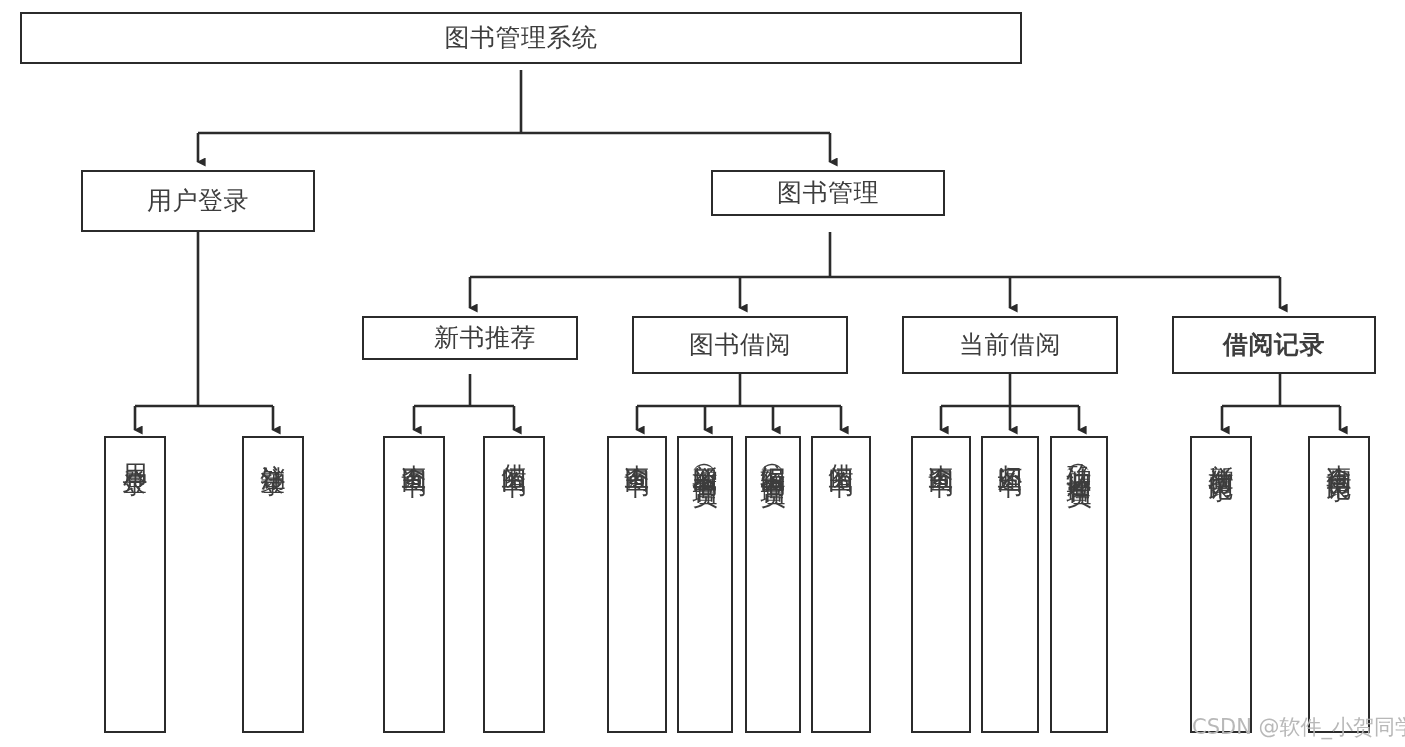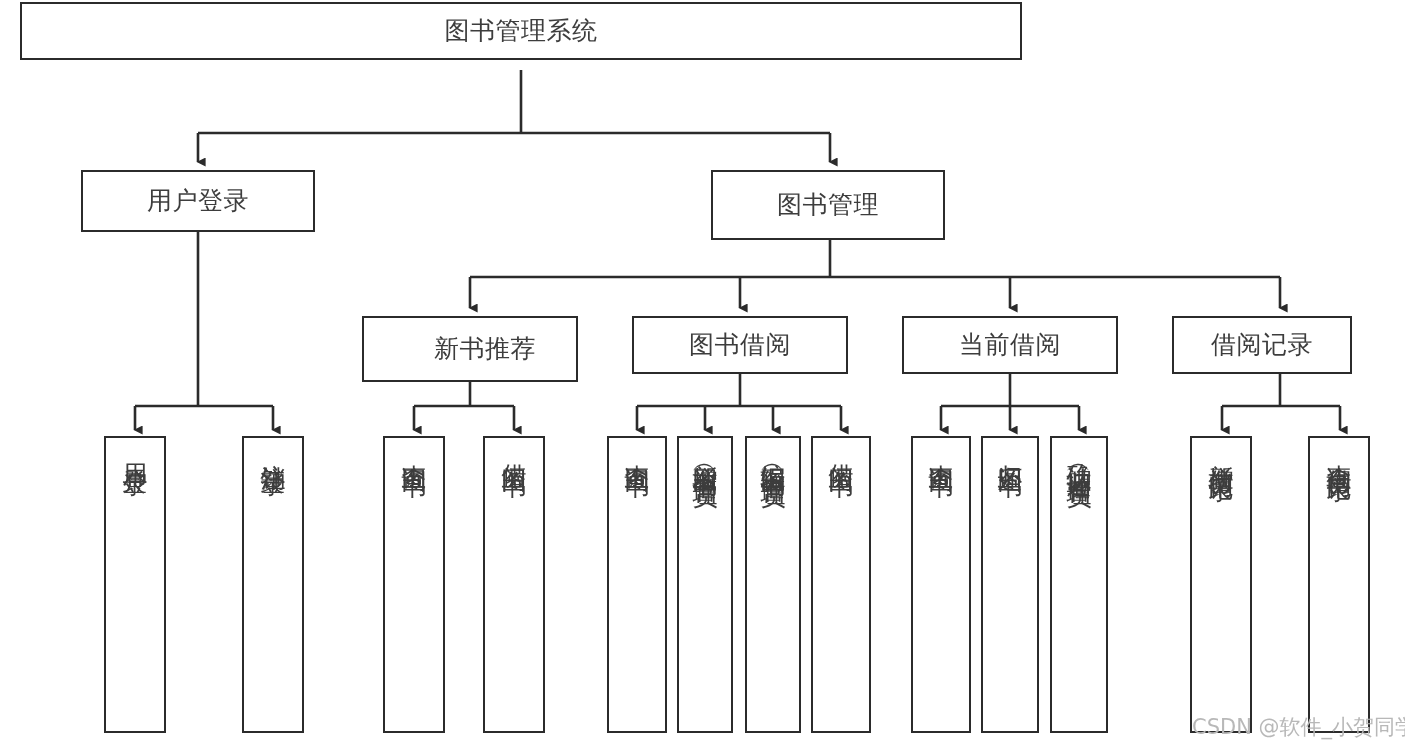--- a/index.html
+++ b/index.html
@@ -123,45 +123,45 @@
       <path d="M1010,406 L1010,430" marker-end="url(#arrow)"></path>
       <path d="M1079,406 L1079,430" marker-end="url(#arrow)"></path>
 
       <path d="M1280,374 L1280,406"></path>
       <path d="M1222,406 L1340,406"></path>
       <path d="M1222,406 L1222,430" marker-end="url(#arrow)"></path>
       <path d="M1340,406 L1340,430" marker-end="url(#arrow)"></path>
     </g>
   </svg>
 
-  <div class="node horiz root" style="left:20px; top:2px; width:1002px; height:58px;justify-content:center;">
+  <div class="node horiz root" style="left:20px; top:12px; width:1002px; height:52px;justify-content:center;">
     <span class="label">图书管理系统</span>
   </div>
 
   <div class="node horiz" style="left:81px; top:170px; width:234px; height:62px;">
     <span class="label">用户登录</span>
   </div>
 
-  <div class="node horiz" style="left:711px; top:170px; width:234px; height:70px;">
+  <div class="node horiz" style="left:711px; top:170px; width:234px; height:46px;">
     <span class="label">图书管理</span>
   </div>
 
-  <div class="node horiz" style="left:362px; top:316px; width:216px; height:66px;padding-left:30px;">
+  <div class="node horiz" style="left:362px; top:316px; width:216px; height:44px;padding-left:30px;">
     <span class="label">新书推荐</span>
   </div>
 
   <div class="node horiz" style="left:902px; top:316px; width:216px; height:58px;">
     <span class="label">当前借阅</span>
   </div>
 
   <div class="node horiz" style="left:632px; top:316px; width:216px; height:58px;">
     <span class="label">图书借阅</span>
   </div>
 
-  <div class="node horiz" style="left:1172px; top:316px; width:180px; height:58px;">
+  <div class="node horiz" style="left:1172px; top:316px; width:204px; height:58px;font-weight:bold;">
     <span class="label">借阅记录</span>
   </div>
 
   <div class="node vert" style="left:104px; top:436px; width:62px; height:297px;">
     <span class="label">用户登录</span>
   </div>
 
   <div class="node vert" style="left:242px; top:436px; width:62px; height:297px;">
     <span class="label">注销登录</span>
   </div>

